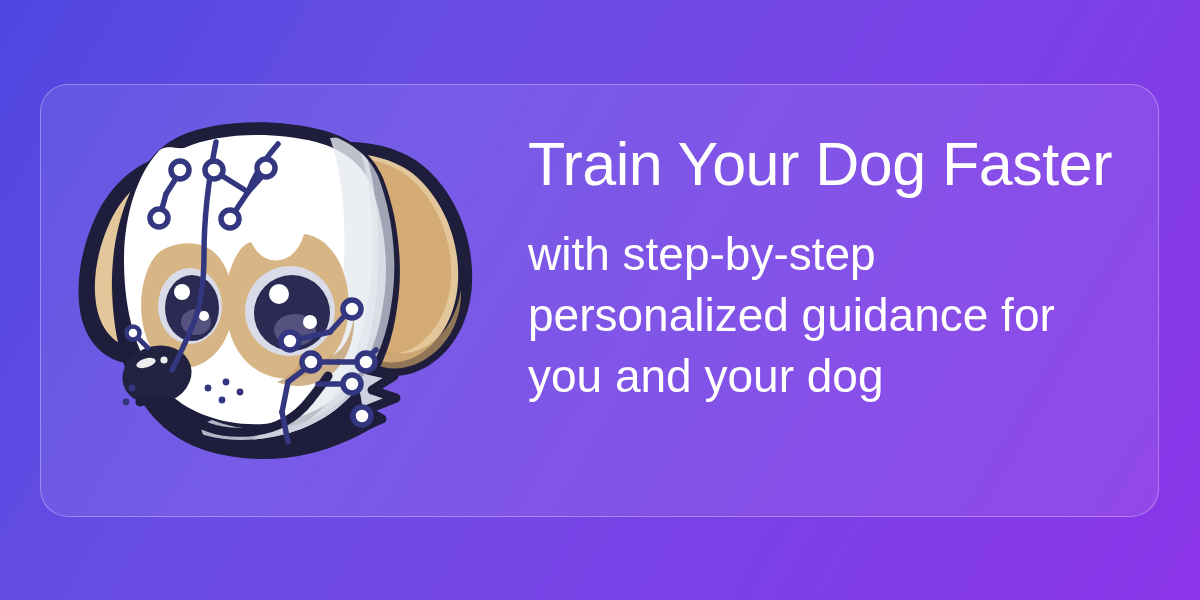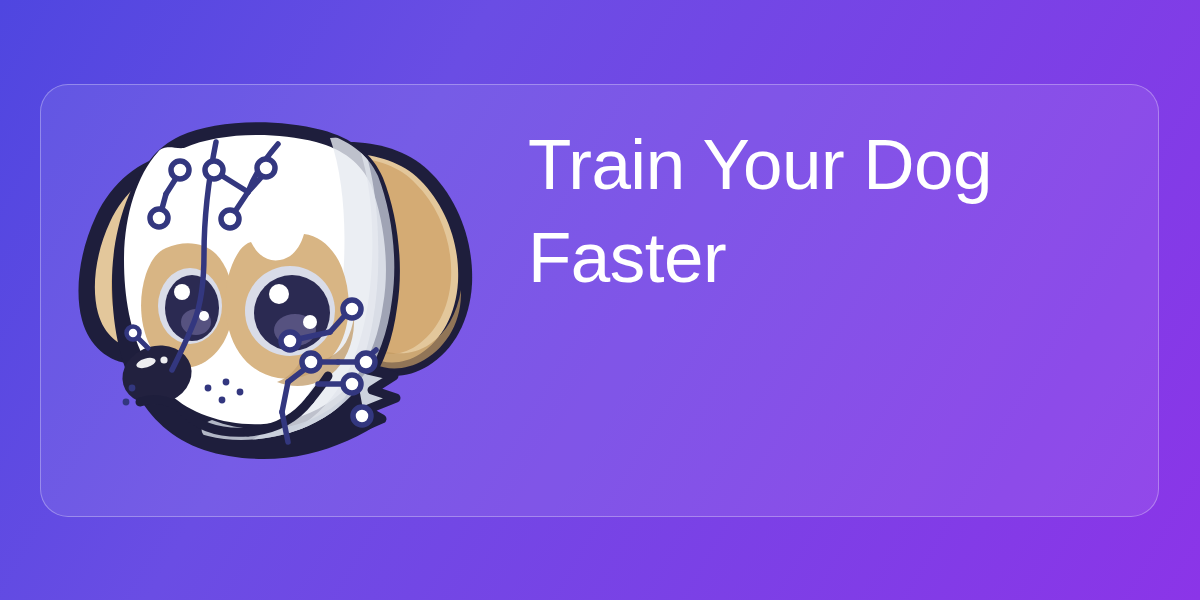--- a/index.html
+++ b/index.html
@@ -34,21 +34,21 @@
   }
   #mascot svg { display:block; width:100%; height:100%; }
 
   
   #copy {
     position:absolute;
     left:528px; top:118px;
     width:600px;
   }
   #headline {
-    font-size:71px;
+    font-size:61px;
     line-height:93px;
     font-weight:400;
     color:#ffffff;
     letter-spacing:-0.5px;
     white-space:pre-line;
   }
   #subhead {
     margin-top:13px;
     font-size:46px;
     line-height:61px;
@@ -239,15 +239,16 @@
       <g fill="none" stroke="#33377f" stroke-width="5" stroke-linecap="round">
         <path d="M74,216 L86,228"></path>
       </g>
       <circle cx="71" cy="213" r="6.5" fill="#ffffff" stroke="#33377f" stroke-width="4.5"></circle>
 
     </svg>
   </div>
 
   <div id="copy">
     <div id="headline">Train Your Dog Faster</div>
+    <div id="subhead">with step-by-step personalized guidance for you and your dog</div>
   </div>
 
 </div>
 
 </body></html>

